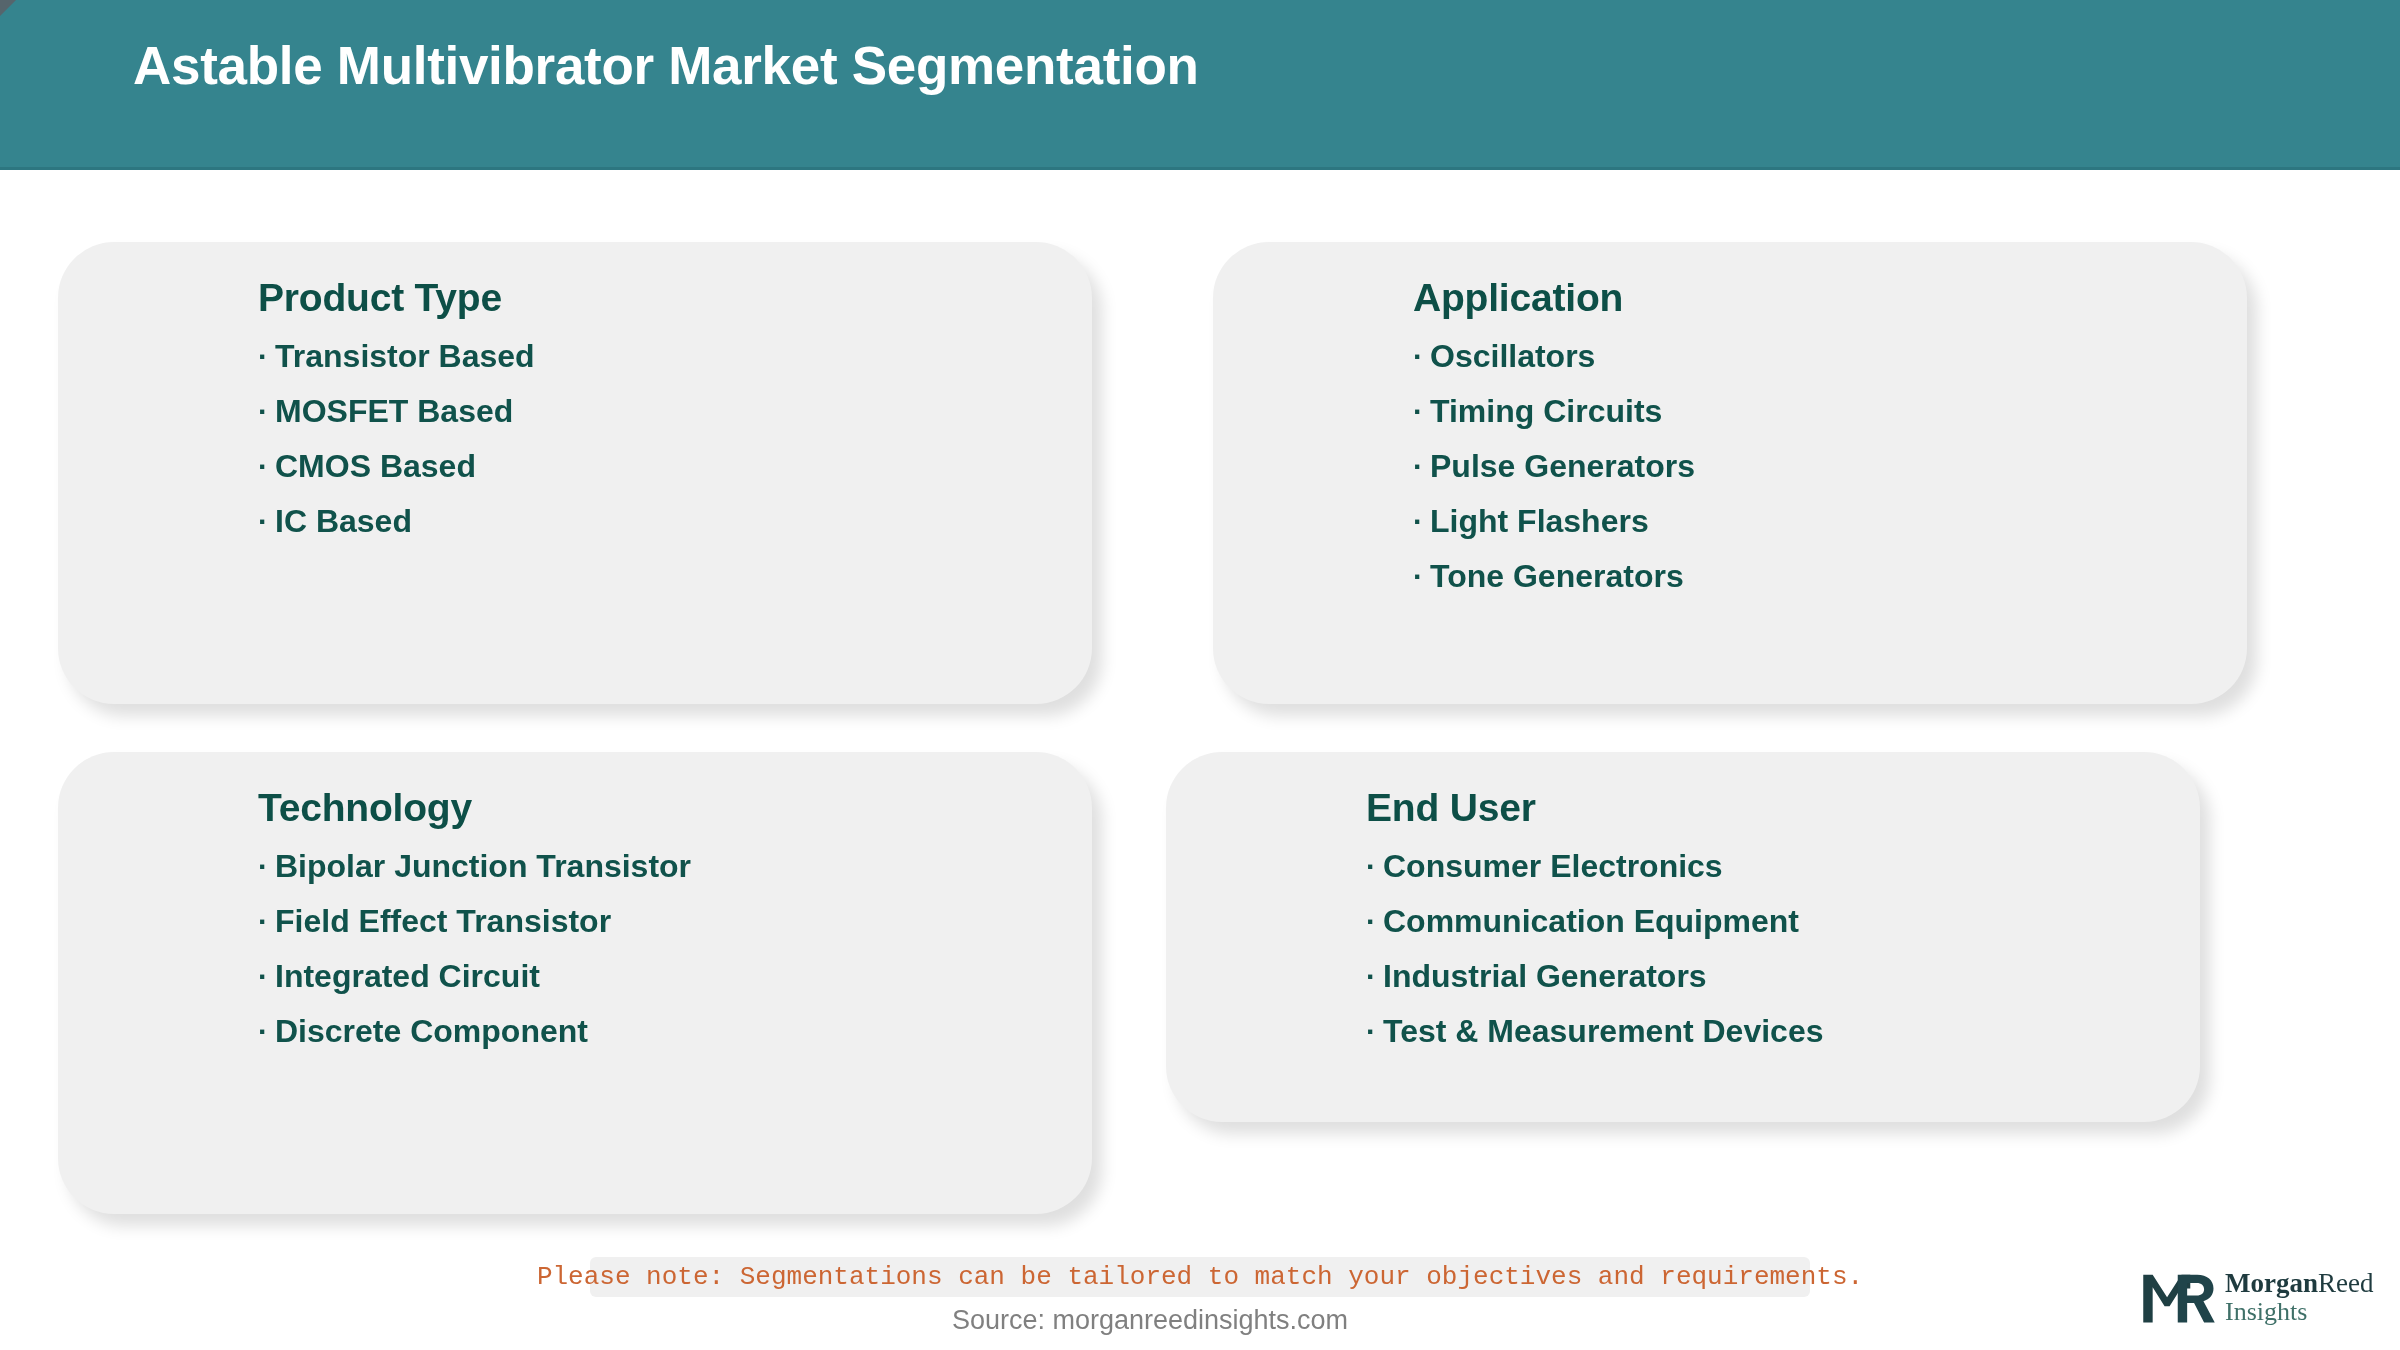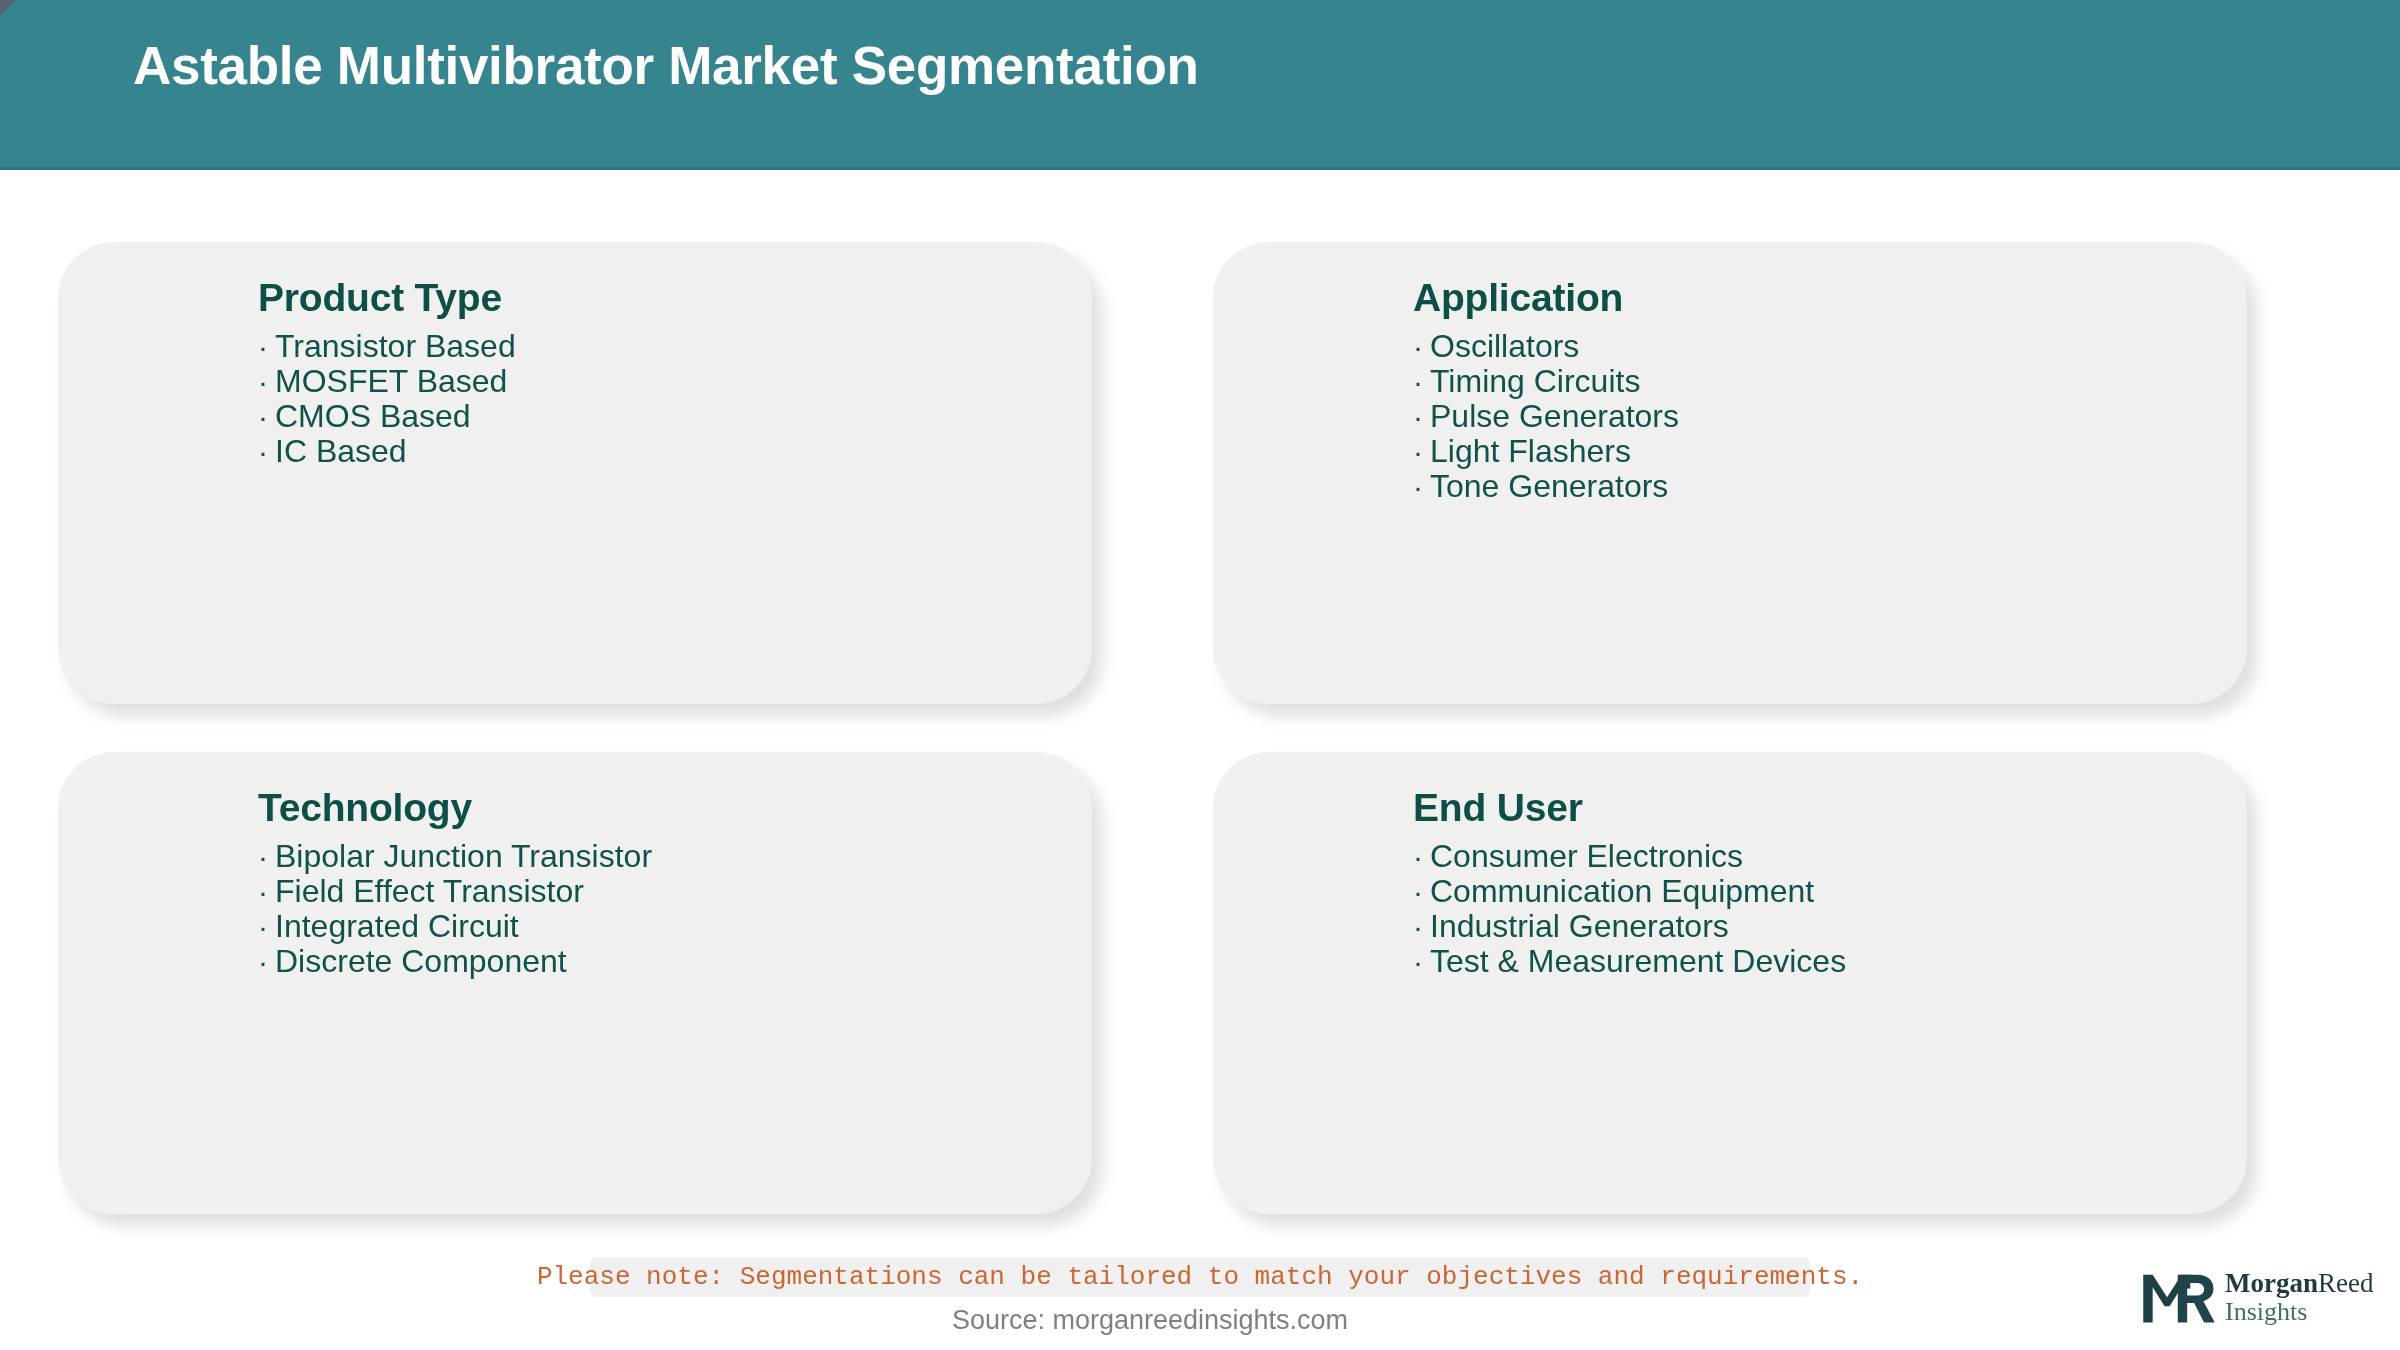--- a/index.html
+++ b/index.html
@@ -63,21 +63,21 @@
     position: absolute;
     background: #f0f0f0;
     border-radius: 56px;
     box-shadow: 10px 12px 16px rgba(0,0,0,0.13);
     box-sizing: border-box;
     overflow: hidden;
   }
   .card-0 { left: 58px;   top: 72px;  width: 1034px; height: 462px; }
   .card-1 { left: 1213px; top: 72px;  width: 1034px; height: 462px; }
   .card-2 { left: 58px;   top: 582px; width: 1034px; height: 462px; }
-  .card-3 { left: 1213px; top: 582px; width: 1034px; height: 462px; }
+  .card-3 { left: 1166px; top: 582px; width: 1034px; height: 370px; }
 
   .card-inner {
     position: absolute;
     left: 200px;
     top: 32px;
     right: 40px;
   }
   .card-title {
     font-size: 39px;
     font-weight: 700;
@@ -87,23 +87,23 @@
     letter-spacing: -0.2px;
     white-space: nowrap;
   }
   .card-list {
     list-style: none;
     margin: 0;
     padding: 0;
   }
   .card-list li {
     font-size: 32px;
-    font-weight: 400;
+    font-weight: 700;
     color: #10524b;
-    line-height: 34px;
+    line-height: 54px;
     white-space: nowrap;
     display: block;
   }
   .bullet-dot {
     display: inline-block;
     width: 17px;
     color: #10524b;
     font-size: 30px;
   }
 

